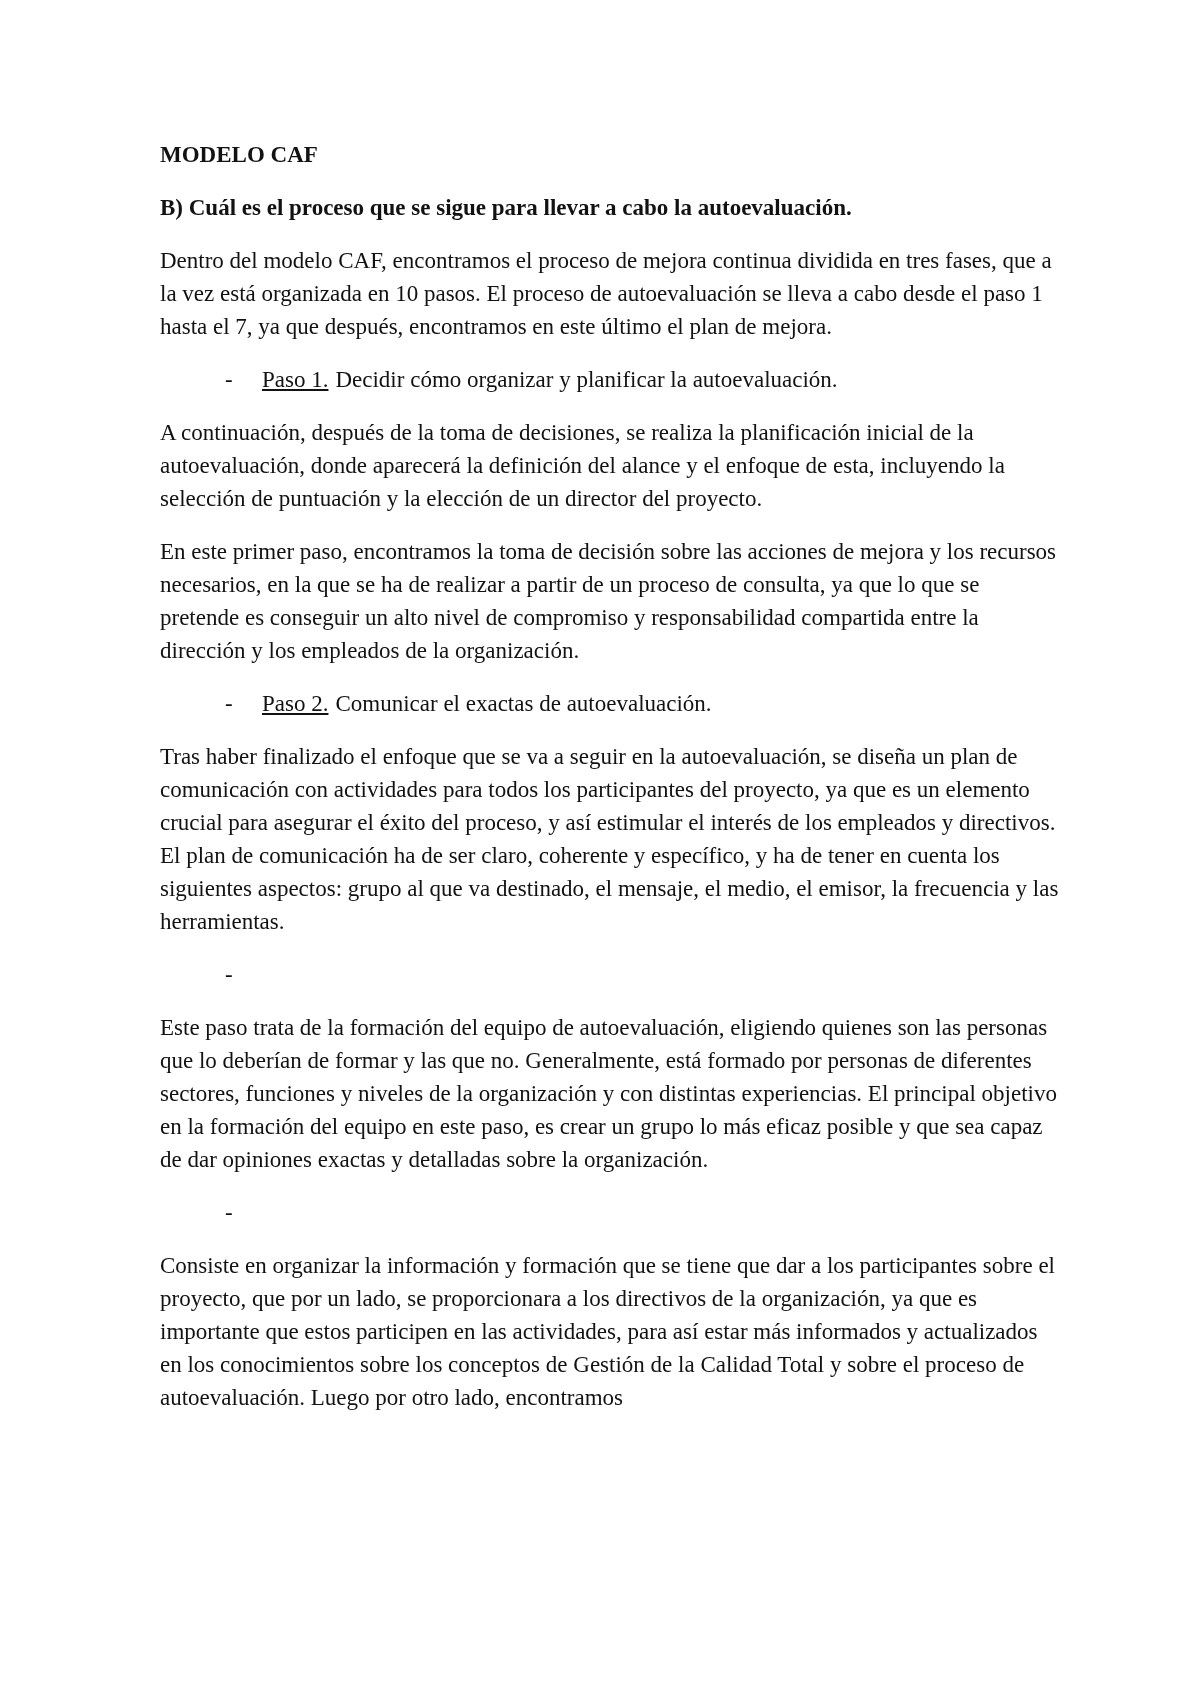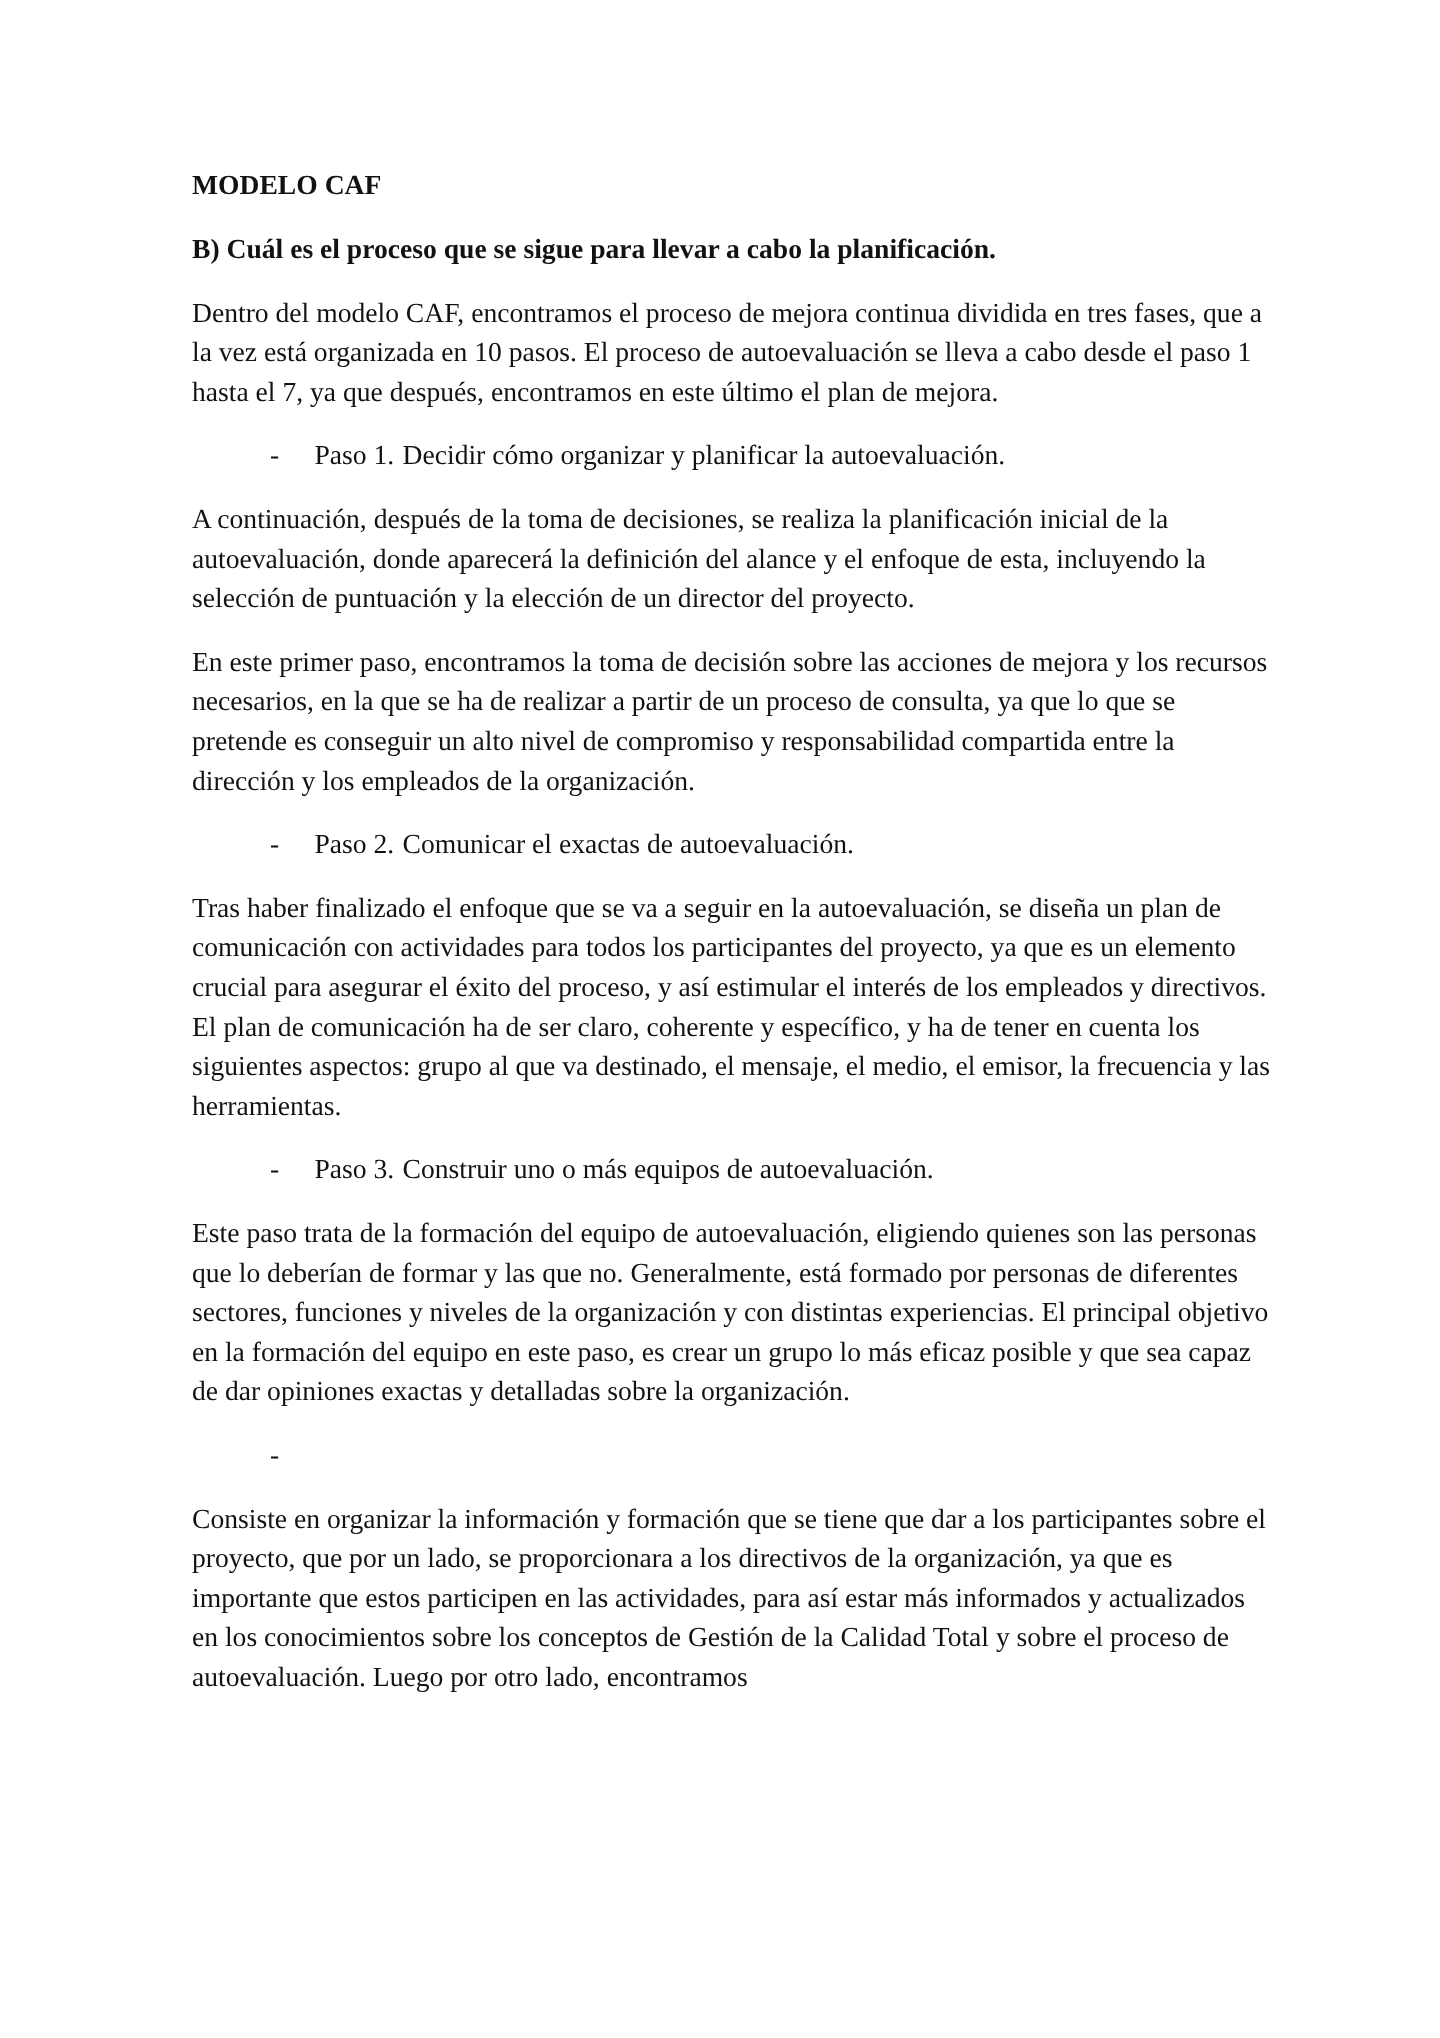--- a/index.html
+++ b/index.html
@@ -36,34 +36,35 @@
   }
   .step-line {
     display: flex;
     margin: 0 0 20px 65px;
   }
   .step-dash {
     width: 37px;
     flex: 0 0 37px;
   }
   .step-label {
+    text-decoration: underline;
     white-space: pre;
   }
   .step-title {
     margin-left: 7px;
   }
 </style>
 </head>
 <body>
 
 <div class="page">
 
   <p class="doc-title">MODELO CAF</p>
 
-  <p class="section-heading">B) Cuál es el proceso que se sigue para llevar a cabo la planificación.</p>
+  <p class="section-heading">B) Cuál es el proceso que se sigue para llevar a cabo la autoevaluación.</p>
 
   <p class="body-par">Dentro del modelo CAF, encontramos el proceso de mejora continua dividida en tres fases, que a la vez está organizada en 10 pasos. El proceso de autoevaluación se lleva a cabo desde el paso 1 hasta el 7, ya que después, encontramos en este último el plan de mejora.</p>
 
 
   <div class="step-line">
     <span class="step-dash">-</span>
     <span><span class="step-label">Paso 1.</span><span class="step-title">Decidir cómo organizar y planificar la autoevaluación.</span></span>
   </div>
 
   <p class="body-par">A continuación, después de la toma de decisiones, se realiza la planificación inicial de la autoevaluación, donde aparecerá la definición del alance y el enfoque de esta, incluyendo la selección de puntuación y la elección de un director del proyecto.</p>
@@ -72,21 +73,20 @@
 
   <div class="step-line">
     <span class="step-dash">-</span>
     <span><span class="step-label">Paso 2.</span><span class="step-title">Comunicar el exactas de autoevaluación.</span></span>
   </div>
 
   <p class="body-par">Tras haber finalizado el enfoque que se va a seguir en la autoevaluación, se diseña un plan de comunicación con actividades para todos los participantes del proyecto, ya que es un elemento crucial para asegurar el éxito del proceso, y así estimular el interés de los empleados y directivos. El plan de comunicación ha de ser claro, coherente y específico, y ha de tener en cuenta los siguientes aspectos: grupo al que va destinado, el mensaje, el medio, el emisor, la frecuencia y las herramientas.</p>
 
   <div class="step-line">
     <span class="step-dash">-</span>
-    <span><span class="step-label">Paso 3.</span><span class="step-title">Construir uno o más equipos de autoevaluación.</span></span>
   </div>
 
   <p class="body-par">Este paso trata de la formación del equipo de autoevaluación, eligiendo quienes son las personas que lo deberían de formar y las que no. Generalmente, está formado por personas de diferentes sectores, funciones y niveles de la organización y con distintas experiencias. El principal objetivo en la formación del equipo en este paso, es crear un grupo lo más eficaz posible y que sea capaz de dar opiniones exactas y detalladas sobre la organización.</p>
 
   <div class="step-line">
     <span class="step-dash">-</span>
   </div>
 
   <p class="body-par">Consiste en organizar la información y formación que se tiene que dar a los participantes sobre el proyecto, que por un lado, se proporcionara a los directivos de la organización, ya que es importante que estos participen en las actividades, para así estar más informados y actualizados en los conocimientos sobre los conceptos de Gestión de la Calidad Total y sobre el proceso de autoevaluación. Luego por otro lado, encontramos</p>
 

